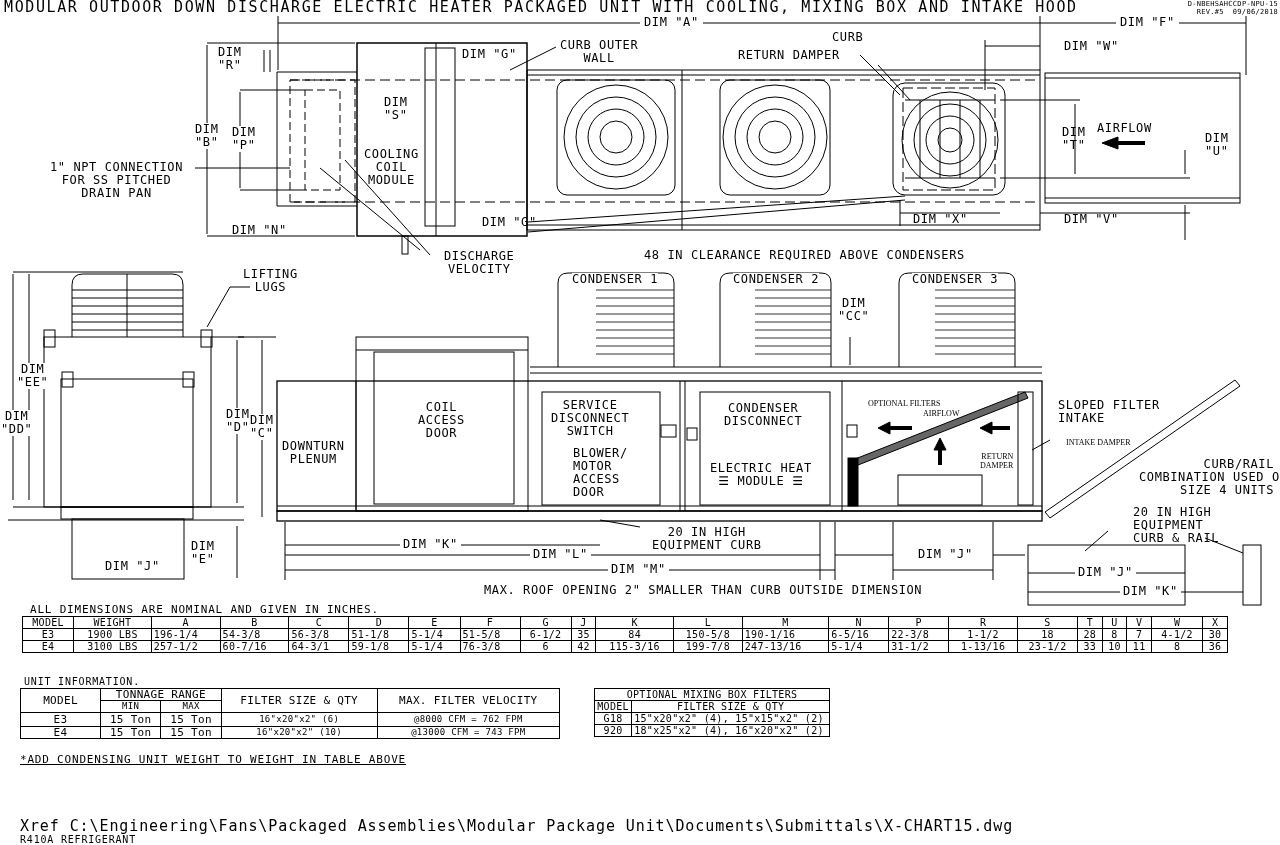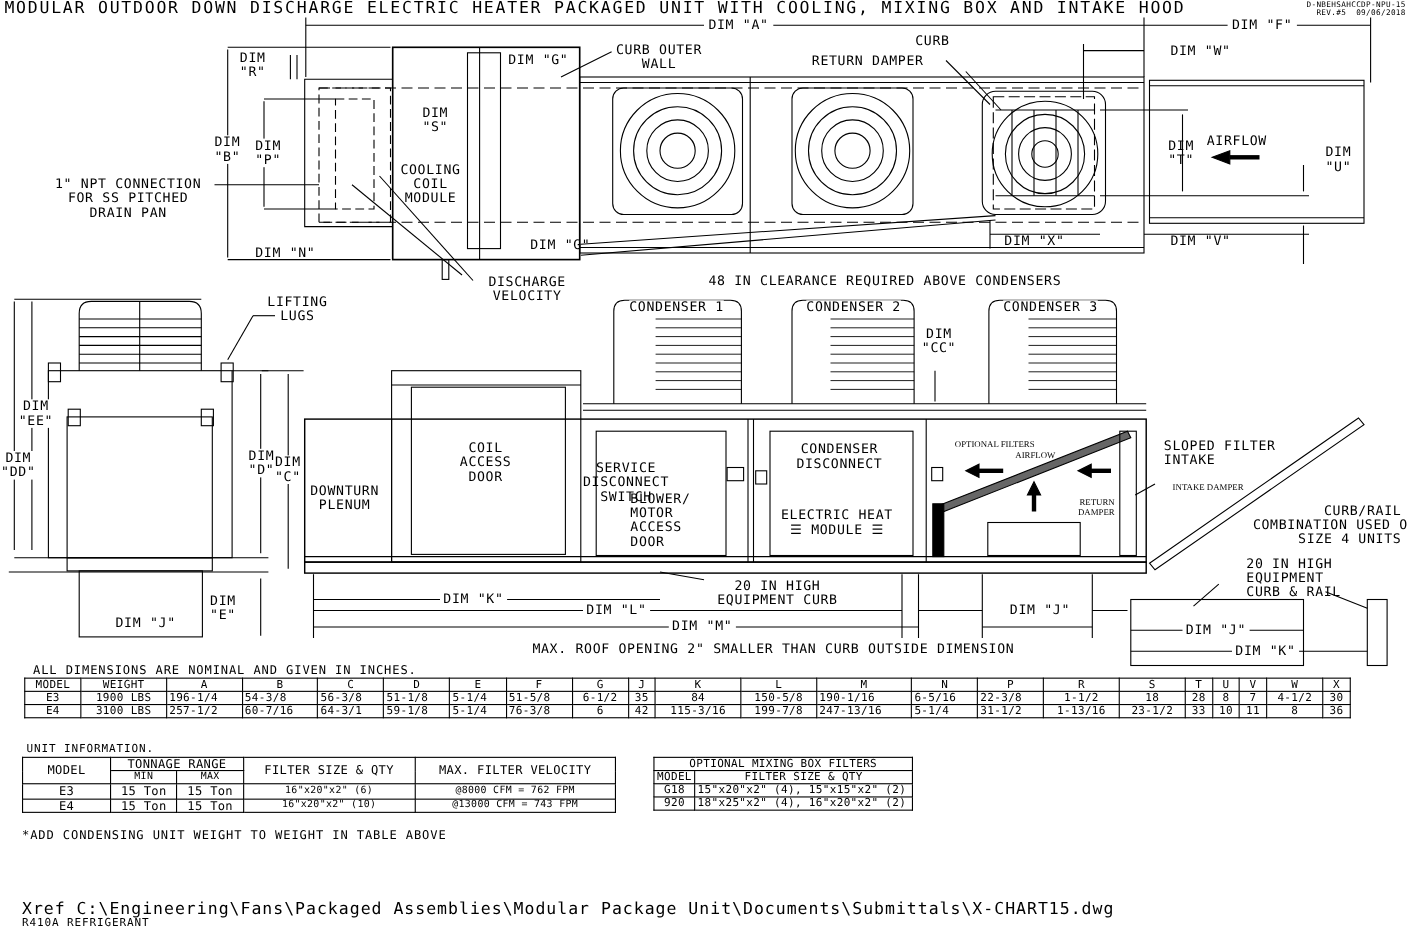--- a/index.html
+++ b/index.html
@@ -340,21 +340,21 @@
       <div>ACCESS</div>
       <div>DOOR</div>
     </div>
   <div class="abs lbl" style="left:572px; top:273px; background:#fff;">CONDENSER 1</div>
   <div class="abs lbl" style="left:733px; top:273px; background:#fff;">CONDENSER 2</div>
   <div class="abs lbl" style="left:912px; top:273px; background:#fff;">CONDENSER 3</div>
   <div class="abs lblc" style="left:838px; top:297px; background:#fff;">
       <div>DIM</div>
       <div>"CC"</div>
     </div>
-  <div class="abs lblc" style="left:530px; top:399px;margin-top:20px;">
+  <div class="abs lblc" style="left:551px; top:399px;">
       <div>SERVICE</div>
       <div>DISCONNECT</div>
       <div>SWITCH</div>
     </div>
   <div class="abs lbl" style="left:573px; top:447px;">
       <div>BLOWER/</div>
       <div>MOTOR</div>
       <div>ACCESS</div>
       <div>DOOR</div>
     </div>
@@ -500,21 +500,21 @@
   </tr>
   <tr>
     <td>E4</td>
     <td>15 Ton</td>
     <td>15 Ton</td>
     <td style="font-size:9px;">16"x20"x2" (10)</td>
     <td style="font-size:9px;">@13000 CFM = 743 FPM</td>
   </tr>
 </tbody>
   </table>
-<div class="abs note" style="left:20px; top:753px;">*ADD CONDENSING UNIT WEIGHT TO WEIGHT IN TABLE ABOVE</div>
+<div class="abs note" style="left:20px; top:753px;text-decoration:underline;">*ADD CONDENSING UNIT WEIGHT TO WEIGHT IN TABLE ABOVE</div>
 
 <table class="cad" style="left:594px; top:688px; width:236px;">
   <tbody>
       <tr>
         <td colspan="2">OPTIONAL MIXING BOX FILTERS</td>
       </tr>
   <tr>
         <td>MODEL</td>
         <td>FILTER SIZE &amp; QTY</td>
       </tr>

